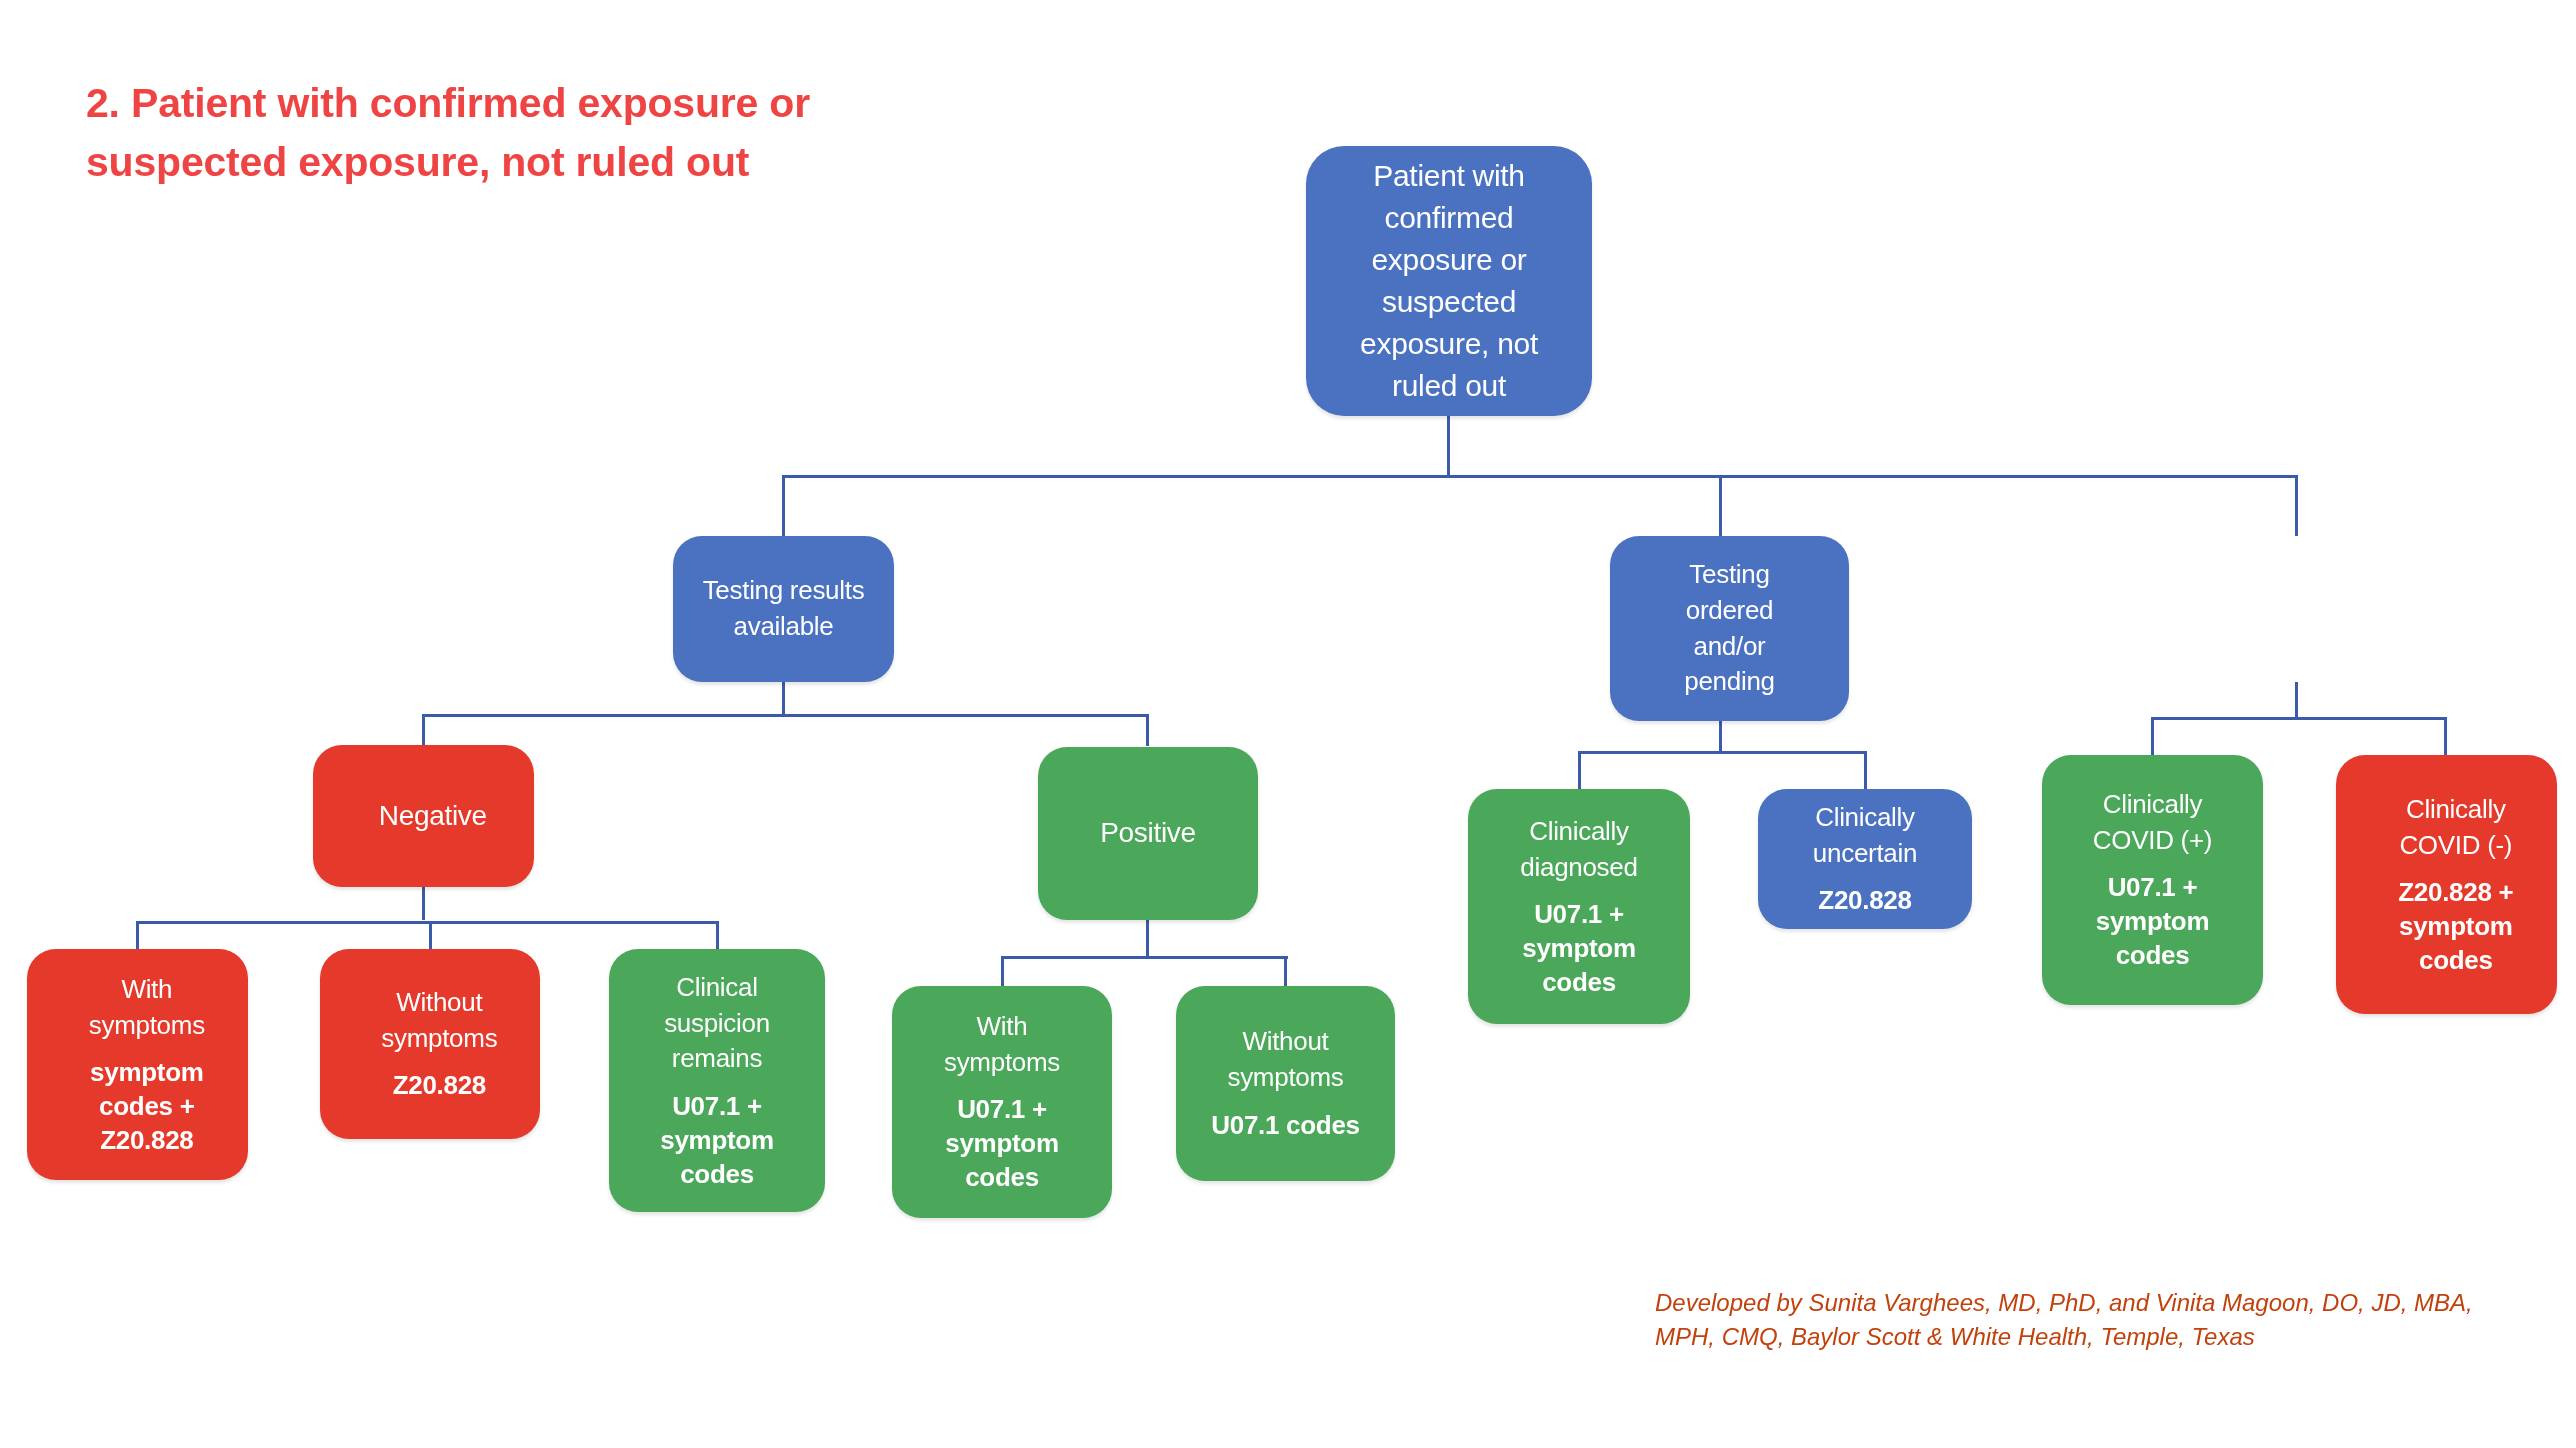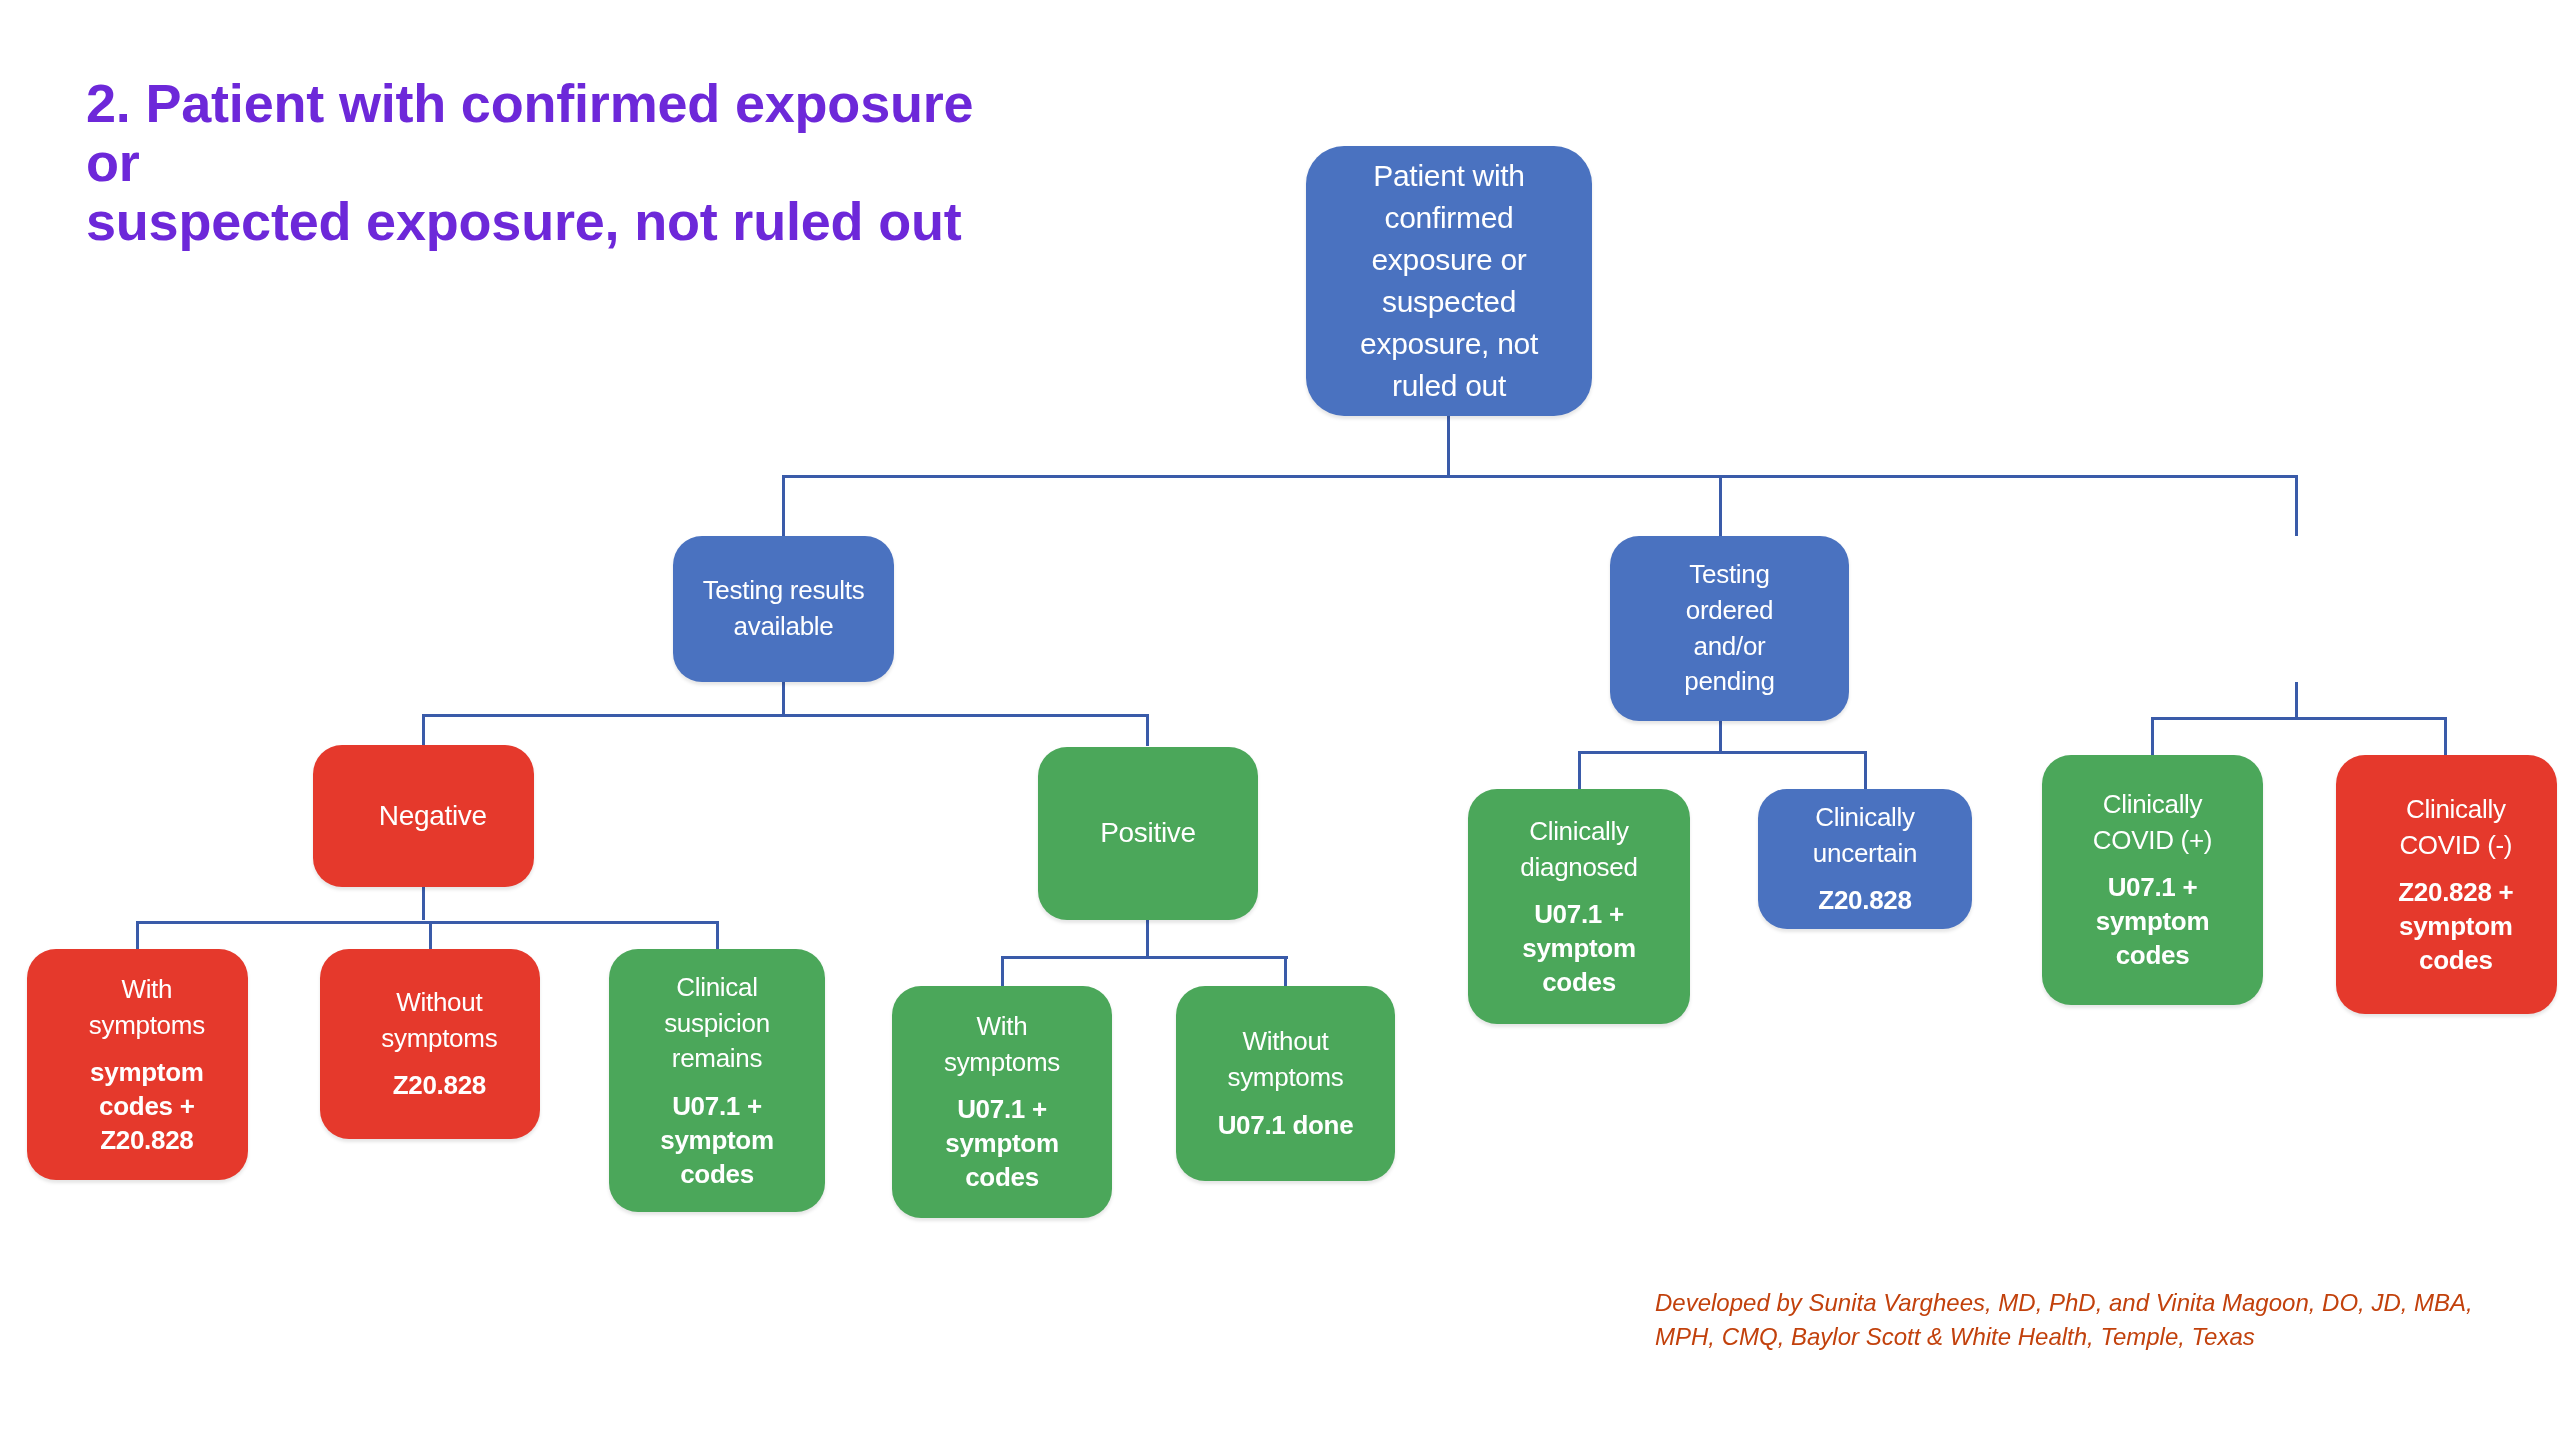--- a/index.html
+++ b/index.html
@@ -5,22 +5,22 @@
   html,body{margin:0;padding:0;background:#ffffff;}
   .stage{
     position:relative;
     width:2576px;height:1448px;
     background:#ffffff;
     font-family:"Liberation Sans", sans-serif;
     overflow:hidden;
   }
   .page-title{
     position:absolute;left:86px;top:74px;width:901px;
-    font-size:54px;line-height:59px;font-weight:600;
-    color:#6d28d9;white-space:pre-line;letter-spacing:-0.2px;
+    font-size:41px;line-height:59px;font-weight:600;
+    color:#ef4444;white-space:pre-line;letter-spacing:-0.2px;
   }
   .credit{
     position:absolute;left:1655px;top:1286px;width:865px;
     font-size:24px;line-height:34px;font-weight:400;
     color:#c2410c;white-space:pre-line;font-style:italic;
   }
   .node{
     position:absolute;
     display:flex;flex-direction:column;align-items:center;justify-content:center;
     border-radius:29px;
@@ -189,20 +189,20 @@
     <div class="label">With
 symptoms</div>
     <div class="code">U07.1 +
 symptom
 codes</div>
   </div>
 
   <div class="node green pos-pos-without">
     <div class="label">Without
 symptoms</div>
-    <div class="code">U07.1 done</div>
+    <div class="code">U07.1 codes</div>
   </div>
 
   <div class="credit">Developed by Sunita Varghees, MD, PhD, and Vinita Magoon, DO, JD, MBA,
 MPH, CMQ, Baylor Scott &amp; White Health, Temple, Texas</div>
 
 </div>
 
 
 </body></html>

